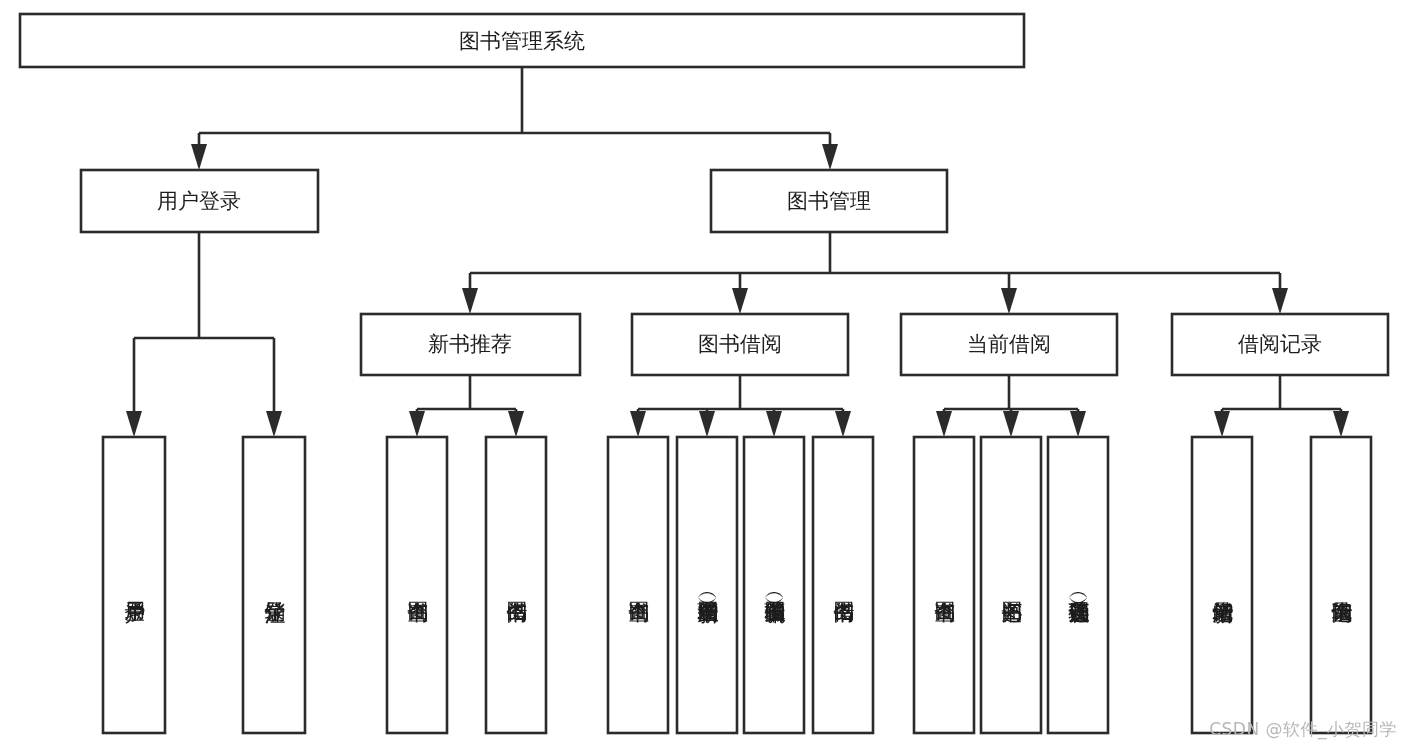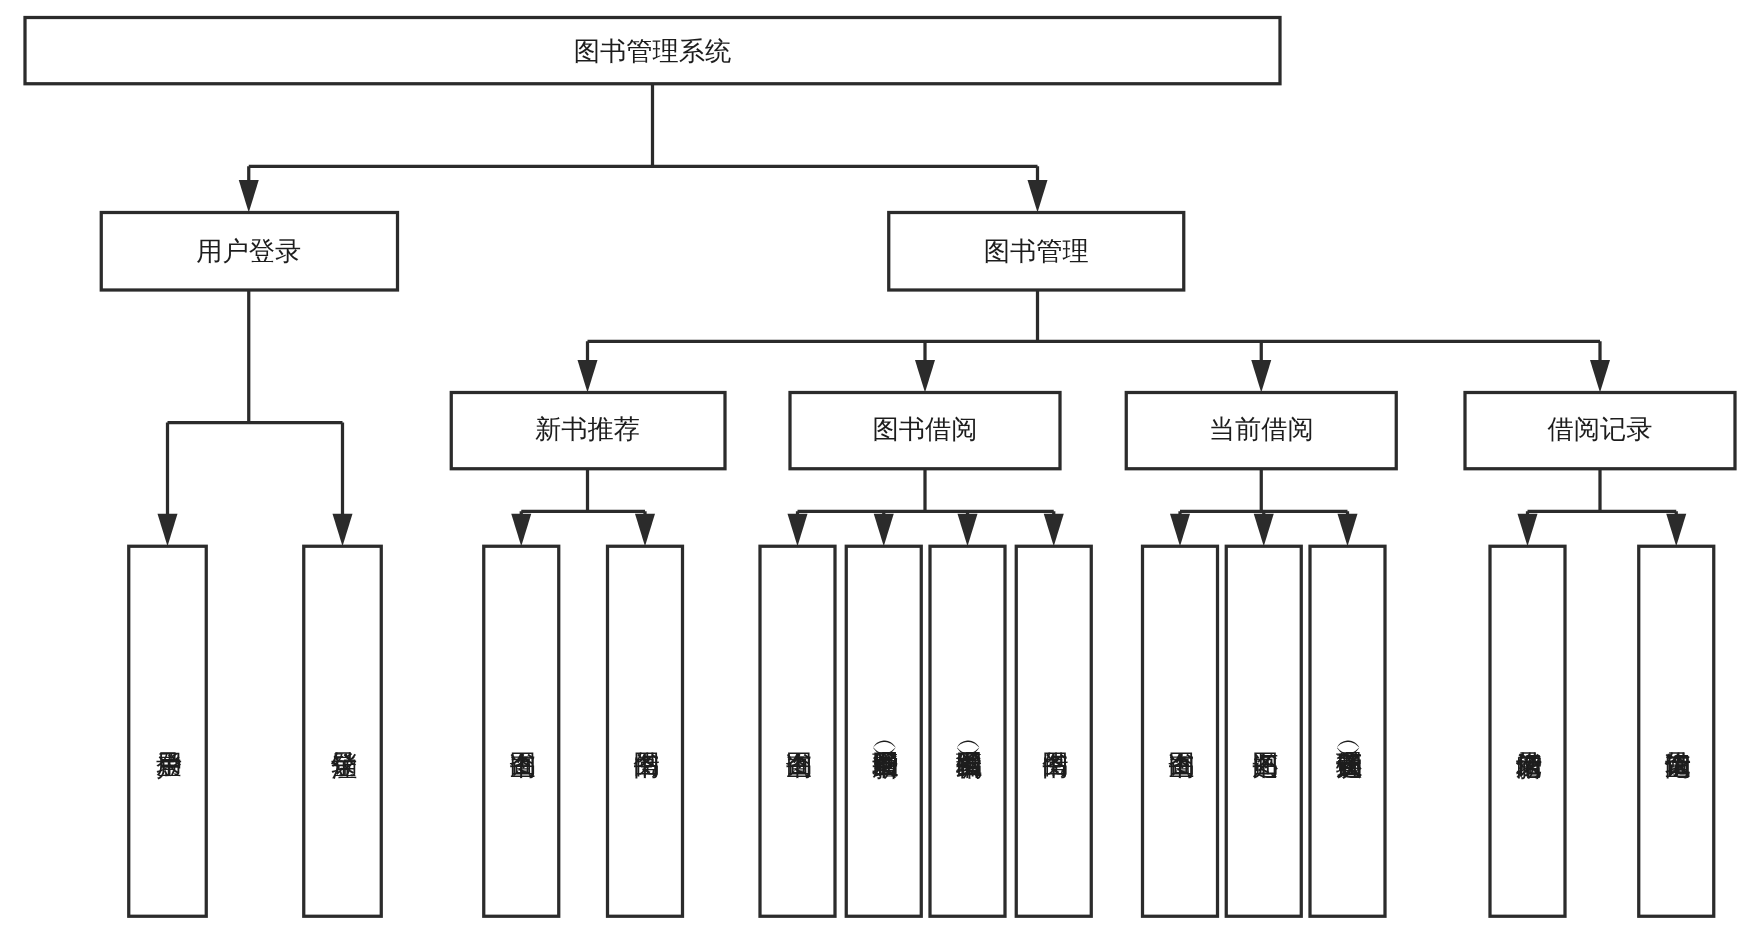--- a/index.html
+++ b/index.html
@@ -233,14 +233,15 @@
       <rect class="node-box" x="1192" y="437" width="60" height="296"></rect>
       <text class="node-label-vertical" x="1222" y="585">新增借阅记录</text>
     </g>
     <g>
       <rect class="node-box" x="1311" y="437" width="60" height="296"></rect>
       <text class="node-label-vertical" x="1341" y="585">查询借阅记录</text>
     </g>
 
   </svg>
 
+  <div class="watermark">CSDN @软件_小贺同学</div>
 
 </div>
 
 </body></html>

